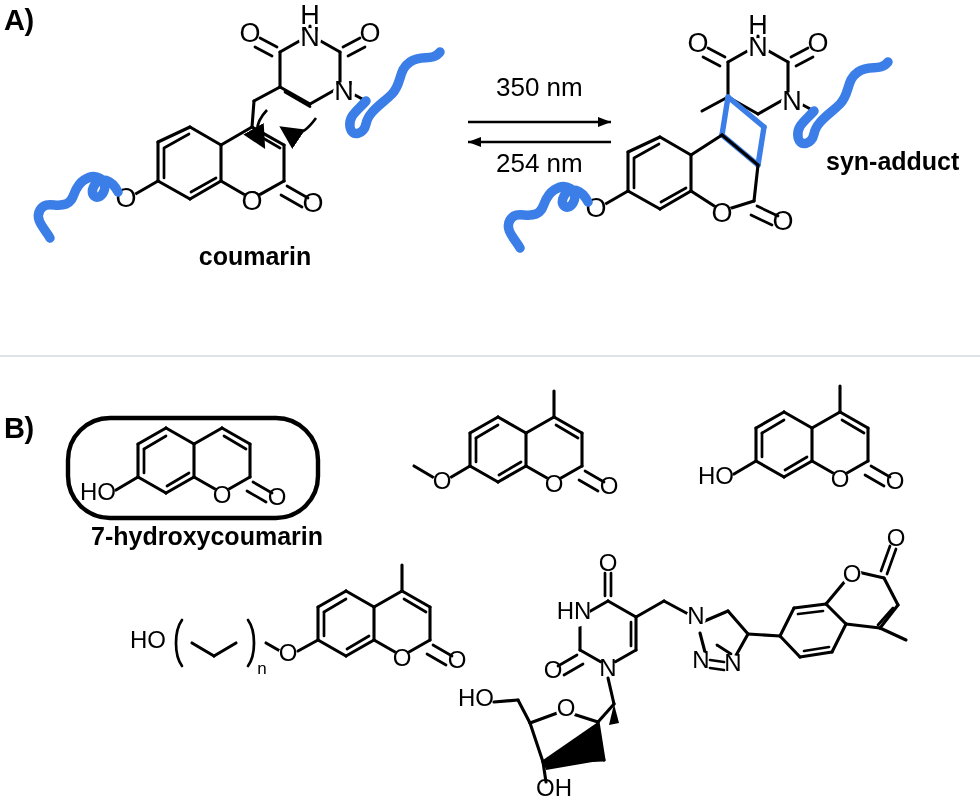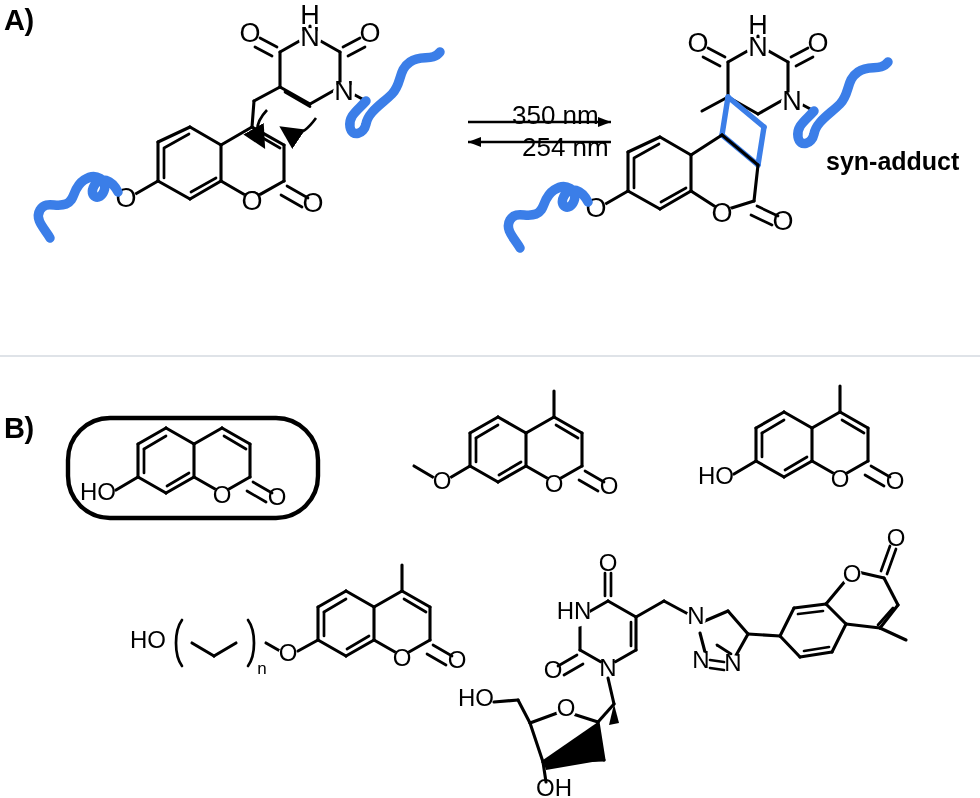--- a/index.html
+++ b/index.html
@@ -19,22 +19,22 @@
   .struct-caption{
     position:absolute;font-weight:bold;font-size:25px;color:#000;
     text-align:center;line-height:1.12;white-space:pre;
   }
   #cap-coumarin-derivative{left:150px;top:242px;width:210px;}
   #cap-syn-adduct{left:826px;top:147px;width:160px;text-align:left;}
   #cap-7hc{left:62px;top:522px;width:290px;}
   .rxn-text{
     position:absolute;font-size:26px;color:#000;white-space:pre;
   }
-  #rxn-fwd{left:496px;top:100px;margin-left:16px;}
-  #rxn-rev{left:496px;top:132px;margin-left:26px;}
+  #rxn-fwd{left:496px;top:72px;}
+  #rxn-rev{left:496px;top:148px;}
   .divider{
     position:absolute;left:0;top:355px;width:980px;height:2px;
     background:#dfe3e8;
   }
   svg{display:block;position:absolute;left:0;top:0;overflow:visible;}
   .bond{stroke:#000;stroke-width:3.1;fill:none;stroke-linecap:round;}
   .bond-thin{stroke:#000;stroke-width:2.7;fill:none;stroke-linecap:round;}
   .bluebond{stroke:#3b7ee8;stroke-width:5.4;fill:none;stroke-linecap:round;stroke-linejoin:round;}
   .squiggle{stroke:#3b7ee8;stroke-width:9.5;fill:none;stroke-linecap:round;stroke-linejoin:round;}
   .atom{font-family:"Liberation Sans","DejaVu Sans",sans-serif;font-size:27px;fill:#000;text-anchor:middle;dominant-baseline:middle;}
@@ -51,24 +51,25 @@
 <div id="figure">
 
   <div class="panel-label" id="label-A">A)</div>
   <div class="panel-label" id="label-B">B)</div>
 
   <div class="divider"></div>
 
   <div class="rxn-text" id="rxn-fwd">350 nm</div>
   <div class="rxn-text" id="rxn-rev">254 nm</div>
 
-  <div class="struct-caption" id="cap-coumarin-derivative"><br></div>
+  <div class="struct-caption" id="cap-coumarin-derivative"><span>coumarin</span><br></div>
 
   <div class="struct-caption" id="cap-syn-adduct">syn-adduct</div>
 
+  <div class="struct-caption" id="cap-7hc">7-hydroxycoumarin</div>
 
   <svg width="980" height="798">
 
     <g>
       <path class="bond" d="M 280,52 L 310,35"></path>
       <path class="bond" d="M 310,35 L 340,52"></path>
       <path class="bond" d="M 340,52 L 340,87"></path>
       <path class="bond" d="M 340,87 L 310,104"></path>
       <path class="bond" d="M 310,104 L 280,87"></path>
       <path class="bond" d="M 280,87 L 280,52"></path>

